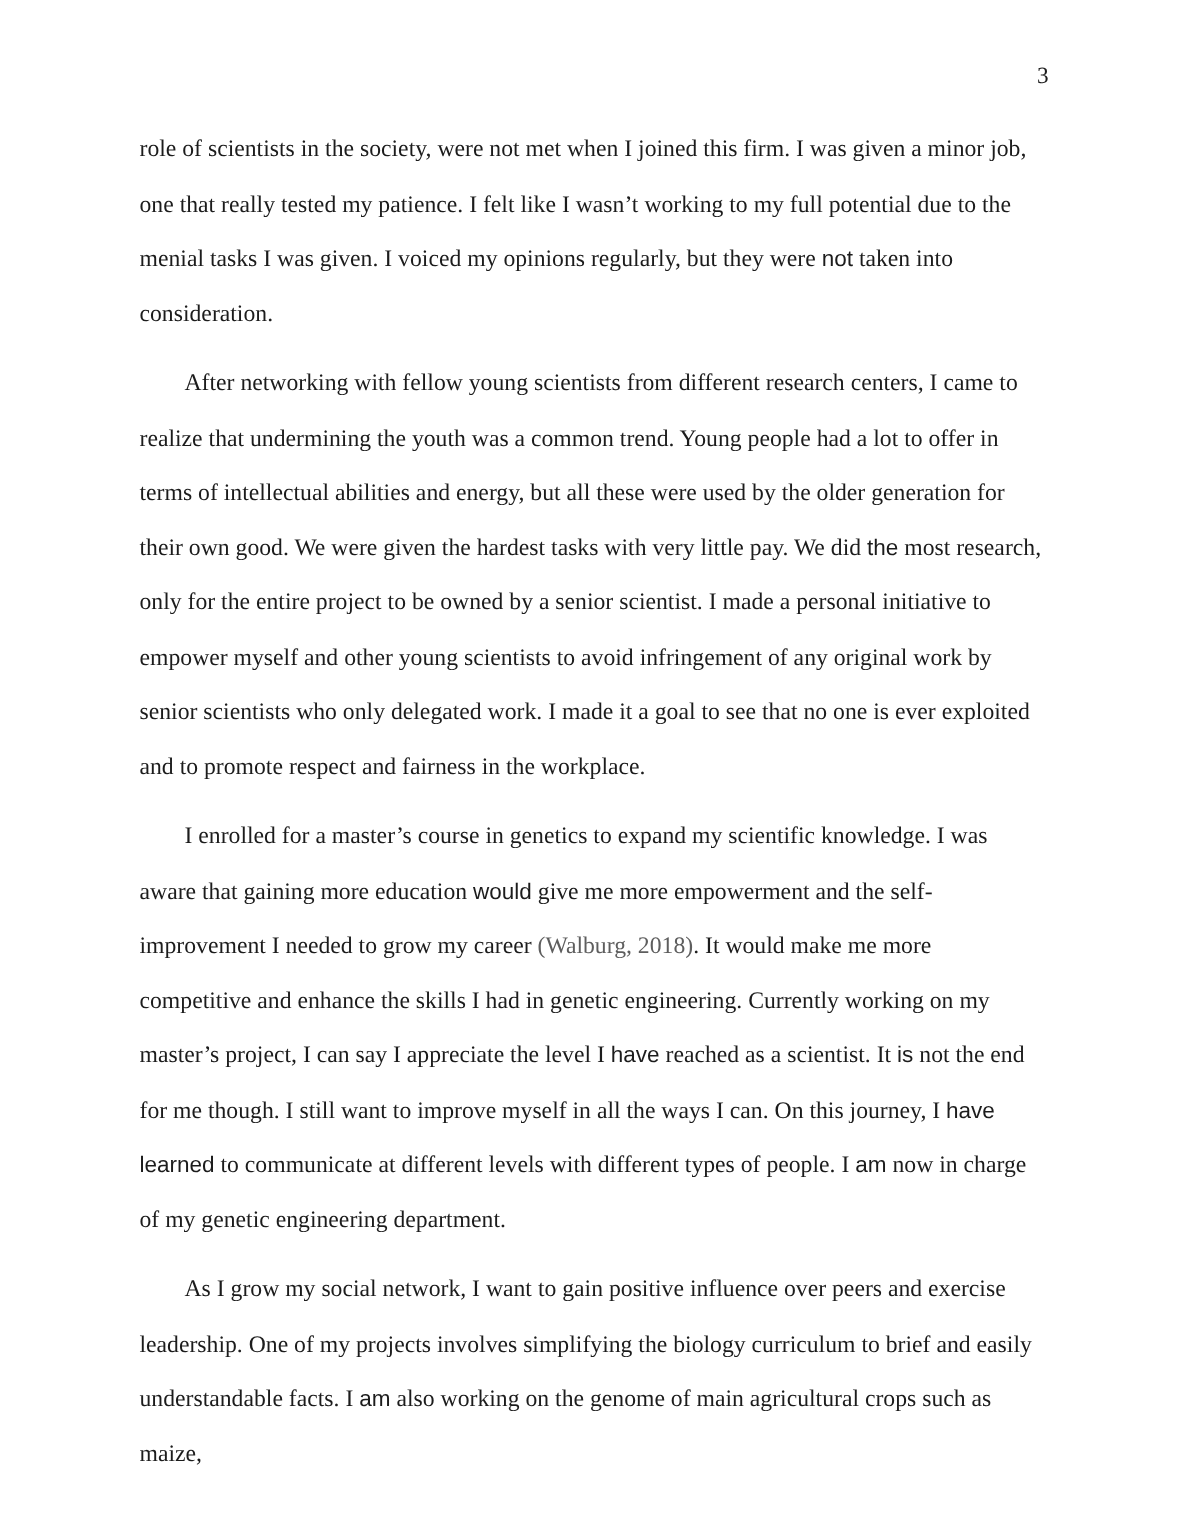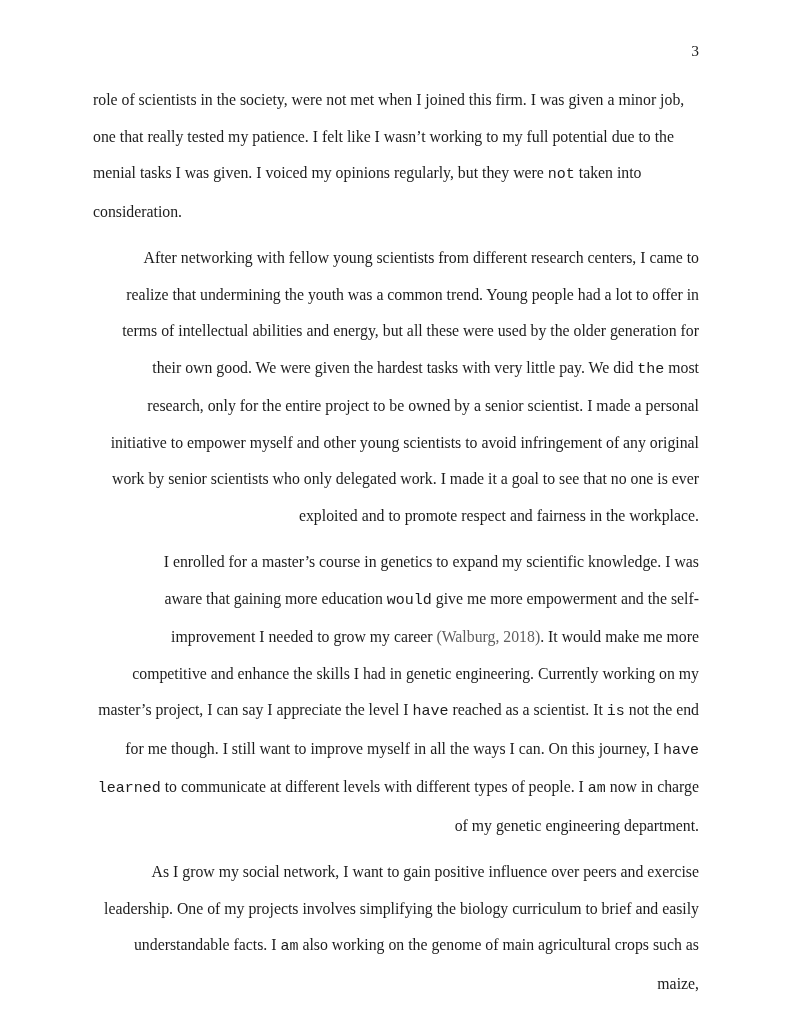--- a/index.html
+++ b/index.html
@@ -32,24 +32,23 @@
     font-size: 15.8px;
     line-height: 36.5px;
     text-align: left;
   }
   p.para {
     margin: 0 0 10px 0;
     padding: 0;
   }
   p.para.indented {
     text-indent: 30px;
-    text-align: right;
   }
   .seg-sans {
-    font-family: Liberation Mono, monospace;
+    font-family: Liberation Sans, sans-serif;
     font-size: 15px;
   }
   .seg-citation {
     color: var(--citation-color);
     margin-top: 15px;
   }
 </style>
 </head>
 <body>
 

